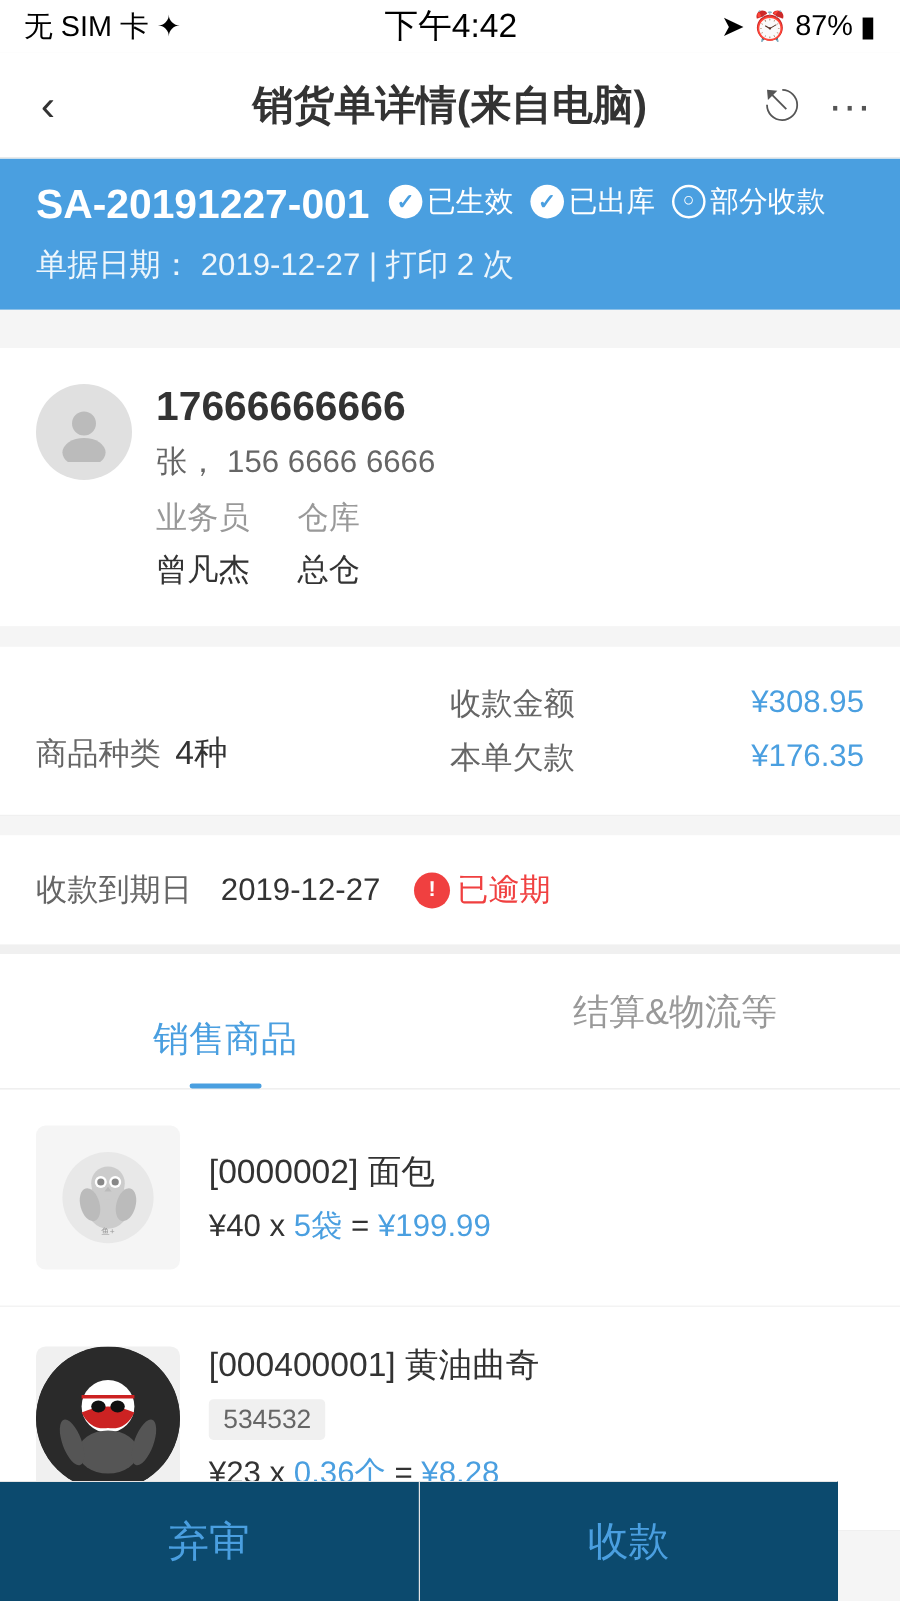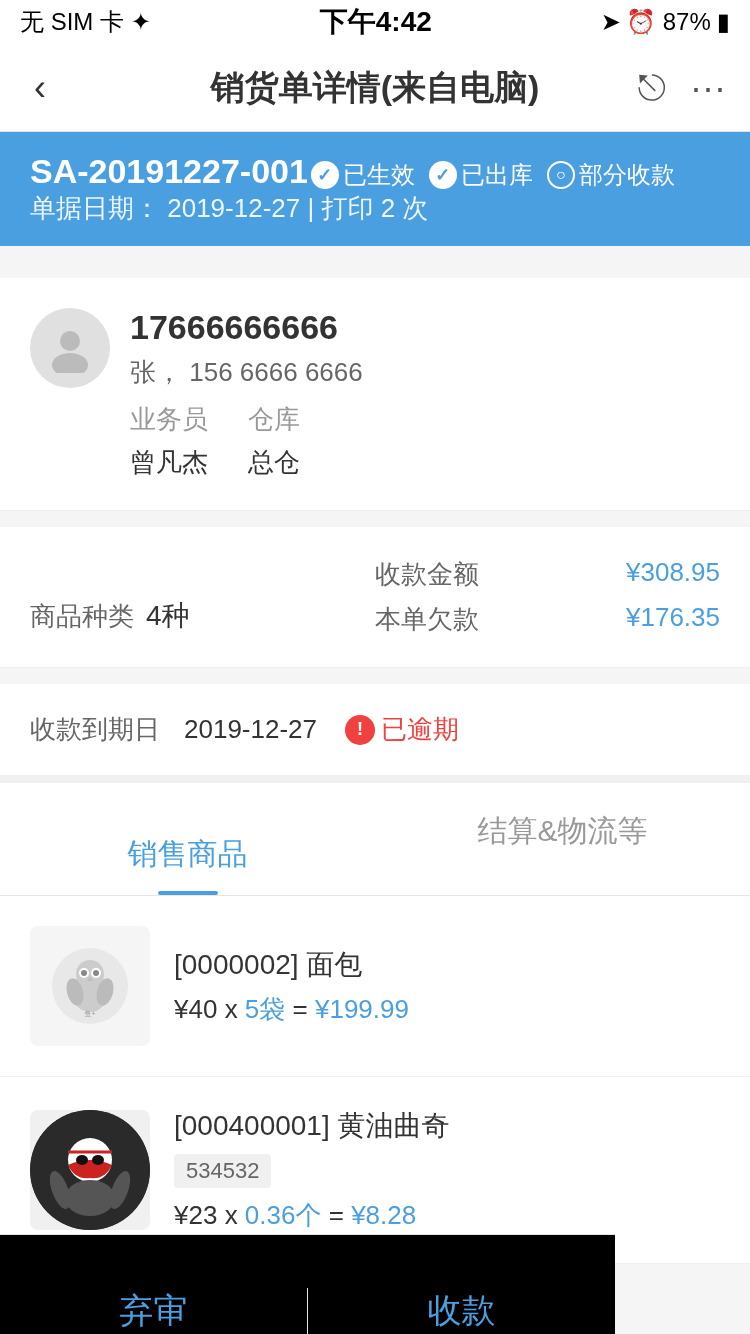--- a/index.html
+++ b/index.html
@@ -18,21 +18,21 @@
       background: #fff;
       height: 44px;
       display: flex;
       align-items: center;
       justify-content: space-between;
       padding: 10px 20px;
       font-size: 24px;
       font-weight: 500;
     }
     .status-left { display: flex; align-items: center; gap: 8px; }
-    .status-center { font-weight: 700; font-size: 28px; }
+    .status-center { font-weight: 400; font-size: 28px; }
     .status-right { display: flex; align-items: center; gap: 6px; font-size: 24px; }
 
     
     .nav-bar {
       background: #fff;
       height: 88px;
       display: flex;
       align-items: center;
       padding: 0 24px;
       border-bottom: 1px solid #e5e5e5;
@@ -65,23 +65,23 @@
     }
 
     
     .order-header {
       background: #4A9FE0;
       padding: 20px 30px;
       color: #fff;
     }
     .order-id-row {
       display: flex;
-      align-items: flex-end;
-      gap: 3px;
-      margin-bottom: 0;
+      align-items: flex-start;
+      gap: 16px;
+      margin-bottom: 12px;
     }
     .order-id {
       font-size: 34px;
       font-weight: 700;
       color: #fff;
     }
     .status-badges {
       display: flex;
       align-items: center;
       gap: 14px;
@@ -317,26 +317,25 @@
       font-size: 26px;
       color: #333;
     }
     .product-qty { color: #4A9FE0; }
     .product-total { color: #4A9FE0; font-weight: 400; }
 
     
     .bottom-bar {
       position: fixed;
       bottom: 0;
-      width: 615px;
+      width: 698px;
       height: 100px;
-      background: #000000;
+      background: #0c4a6e;
       border-top: 1px solid #e5e5e5;
       display: flex;
-      align-items: flex-end;
     }
     .bottom-btn {
       flex: 1;
       display: flex;
       align-items: center;
       justify-content: center;
       font-size: 34px;
       cursor: pointer;
     }
     .bottom-btn-left { color: #4A9FE0; border-right: 1px solid #e5e5e5; }

